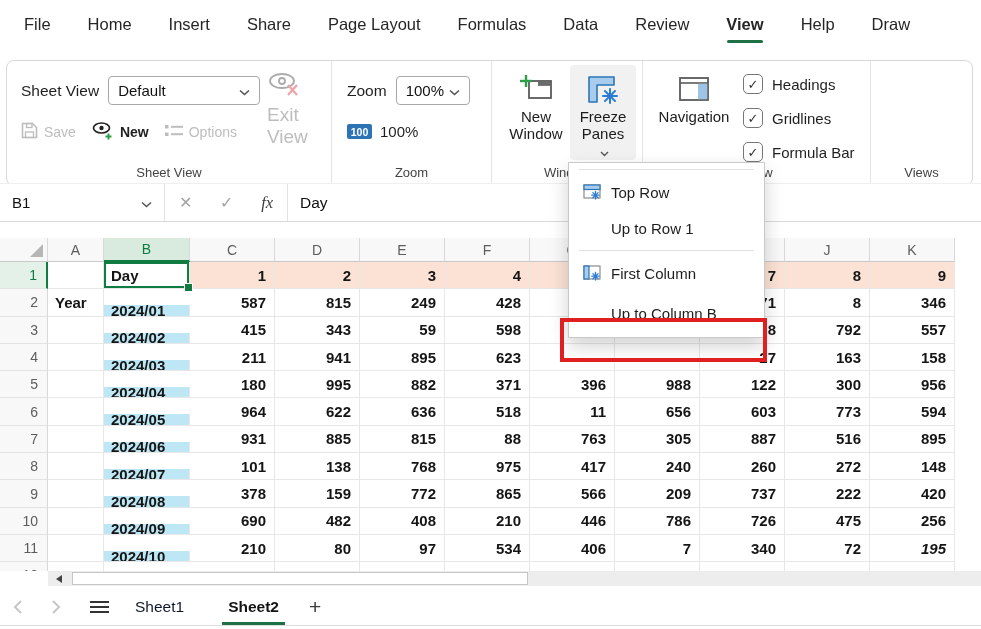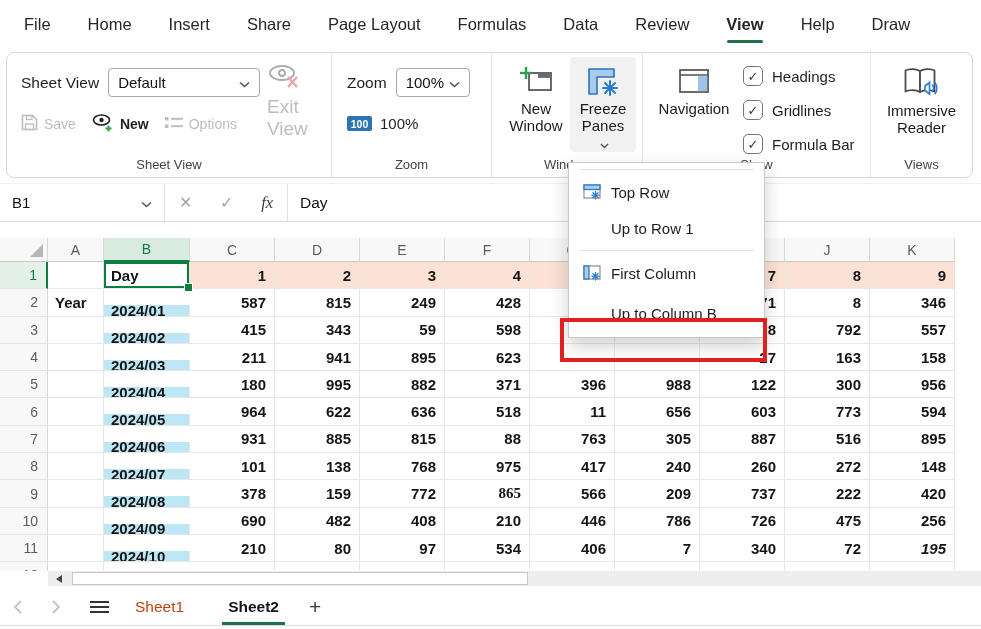--- a/index.html
+++ b/index.html
@@ -9,21 +9,21 @@
   
   #menubar{position:absolute;left:0;top:0;width:981px;height:48px;display:flex;
            align-items:center;gap:37px;padding-left:24px;box-sizing:border-box;
            font-size:16.5px;color:#262626;background:#fff;}
   .mb-item{cursor:pointer;position:relative;white-space:nowrap;}
   .mb-item.active{font-weight:700;}
   .mb-item.active::after{content:"";position:absolute;left:1px;right:1px;bottom:-9px;
            height:3px;background:var(--accent);border-radius:2px;}
 
   
-  #ribbon{position:absolute;left:6px;top:52px;width:967px;height:126px;
+  #ribbon{position:absolute;left:6px;top:60px;width:967px;height:126px;
           border:1px solid #D8D8D8;border-radius:8px;background:#fff;
           display:flex;box-sizing:border-box;}
   .rgroup{position:relative;height:100%;}
   .rsep{width:1px;background:#E4E4E4;}
   .glabel{position:absolute;bottom:5px;left:0;right:0;text-align:center;
           font-size:13px;color:#444;}
   .dropdown{height:29px;border:1px solid #A8A8A8;border-radius:4px;display:flex;
           align-items:center;justify-content:space-between;padding:0 9px;
           font-size:15px;background:#fff;box-sizing:border-box;color:#111;}
   .dis{color:#BDBDBD;}
@@ -126,21 +126,21 @@
   #hs-thumb{position:absolute;left:24px;top:1px;width:456px;height:13px;background:#fff;
       border:1px solid #C6C6C6;box-sizing:border-box;cursor:pointer;}
 
   
   #tabbar{position:absolute;left:0;top:588px;width:981px;height:38px;background:#fff;
       display:flex;align-items:center;border-bottom:1px solid #DCDCDC;box-sizing:border-box;}
   .tb-chev{margin-left:12px;cursor:pointer;display:flex;align-items:center;}
   .tb-chev.next{margin-left:28px;}
   #all-sheets{margin-left:28px;cursor:pointer;display:flex;align-items:center;}
   #tabs{margin-left:24px;display:flex;gap:40px;align-items:center;}
-  .tab{font-size:15.5px;color:#c2410c;position:relative;padding:7px 2px;cursor:pointer;}
+  .tab{font-size:15.5px;color:#0f172a;position:relative;padding:7px 2px;cursor:pointer;}
   .tab.active{font-weight:700;color:#141414;}
   .tab.active::after{content:"";position:absolute;left:-4px;right:-4px;bottom:-2px;
       height:3px;background:var(--accent);}
   #add-sheet{margin-left:28px;font-size:21px;color:#3C3C3C;cursor:pointer;line-height:1;}
 </style>
 </head>
 <body style="--accent: #1E7145; --selgreen: #107C41; --peach: #FBE2D5; --colblue: #BEE7F5; --hred: #E02020;">
 
 <div id="menubar">
     <div class="mb-item">File</div>
@@ -303,31 +303,20 @@
         <div class="cb-row">
           <span class="cb-box">✓</span>
           <span>Formula Bar</span>
         </div>
       </div>
     <div class="glabel">Show</div>
   </div>
   <div class="rsep"></div>
 
   <div class="rgroup" id="g-views">
-    <div class="big-btn" id="immersive-btn">
-      <span class="bicon">
-        <svg width="40" height="34" viewBox="0 0 40 34">
-          <path d="M18 5 C14 2.5 7 2.5 3.5 4.5 V25.5 C7 23.5 14 23.5 18 26 z" fill="#fff" stroke="#4A4A4A" stroke-width="1.8" stroke-linejoin="round"></path>
-          <path d="M18 5 C22 2.5 29 2.5 32.5 4.5 V25.5 C29 23.5 22 23.5 18 26 z" fill="#fff" stroke="#4A4A4A" stroke-width="1.8" stroke-linejoin="round"></path>
-          <polygon points="23,20 27.5,16.5 27.5,28 23,24.5" fill="#fff" stroke="#2B7CD3" stroke-width="1.6"></polygon>
-          <path d="M30 18.5 a5.5 5.5 0 0 1 0 7.5 M32.8 16.5 a9 9 0 0 1 0 11.5" fill="none" stroke="#2B7CD3" stroke-width="1.6"></path>
-        </svg>
-      </span>
-      <span>Immersive Reader</span>
-    </div>
     <div class="glabel">Views</div>
   </div>
 </div>
 
 <div id="formulabar">
   <div id="namebox">
     <span>B1</span>
     <span>
       <svg width="11" height="7">
           <polyline points="1,1.5 5.5,5.5 10,1.5" fill="none" stroke="#555" stroke-width="1.5"></polyline>
@@ -471,21 +460,21 @@
       <div class="gcell cell num" style="width: 85px;">272</div>
       <div class="gcell cell num" style="width: 85px;">148</div>
     </div>
     <div class="g-row g-drow">
       <div class="gcell gut" style="width: 48px;">9</div>
       <div class="gcell cell txt" style="width: 56px;"></div>
       <div class="gcell cell txt colb" style="width: 86px;">2024/08</div>
       <div class="gcell cell num" style="width: 85px;">378</div>
       <div class="gcell cell num" style="width: 85px;">159</div>
       <div class="gcell cell num" style="width: 85px;">772</div>
-      <div class="gcell cell num" style="width: 85px; font-family: Liberation Serif, serif;">865</div>
+      <div class="gcell cell num" style="width: 85px;">865</div>
       <div class="gcell cell num" style="width: 85px;">566</div>
       <div class="gcell cell num" style="width: 85px;">209</div>
       <div class="gcell cell num" style="width: 85px;">737</div>
       <div class="gcell cell num" style="width: 85px;">222</div>
       <div class="gcell cell num" style="width: 85px;">420</div>
     </div>
     <div class="g-row g-drow">
       <div class="gcell gut" style="width: 48px;">10</div>
       <div class="gcell cell txt" style="width: 56px;"></div>
       <div class="gcell cell txt colb" style="width: 86px;">2024/09</div>

